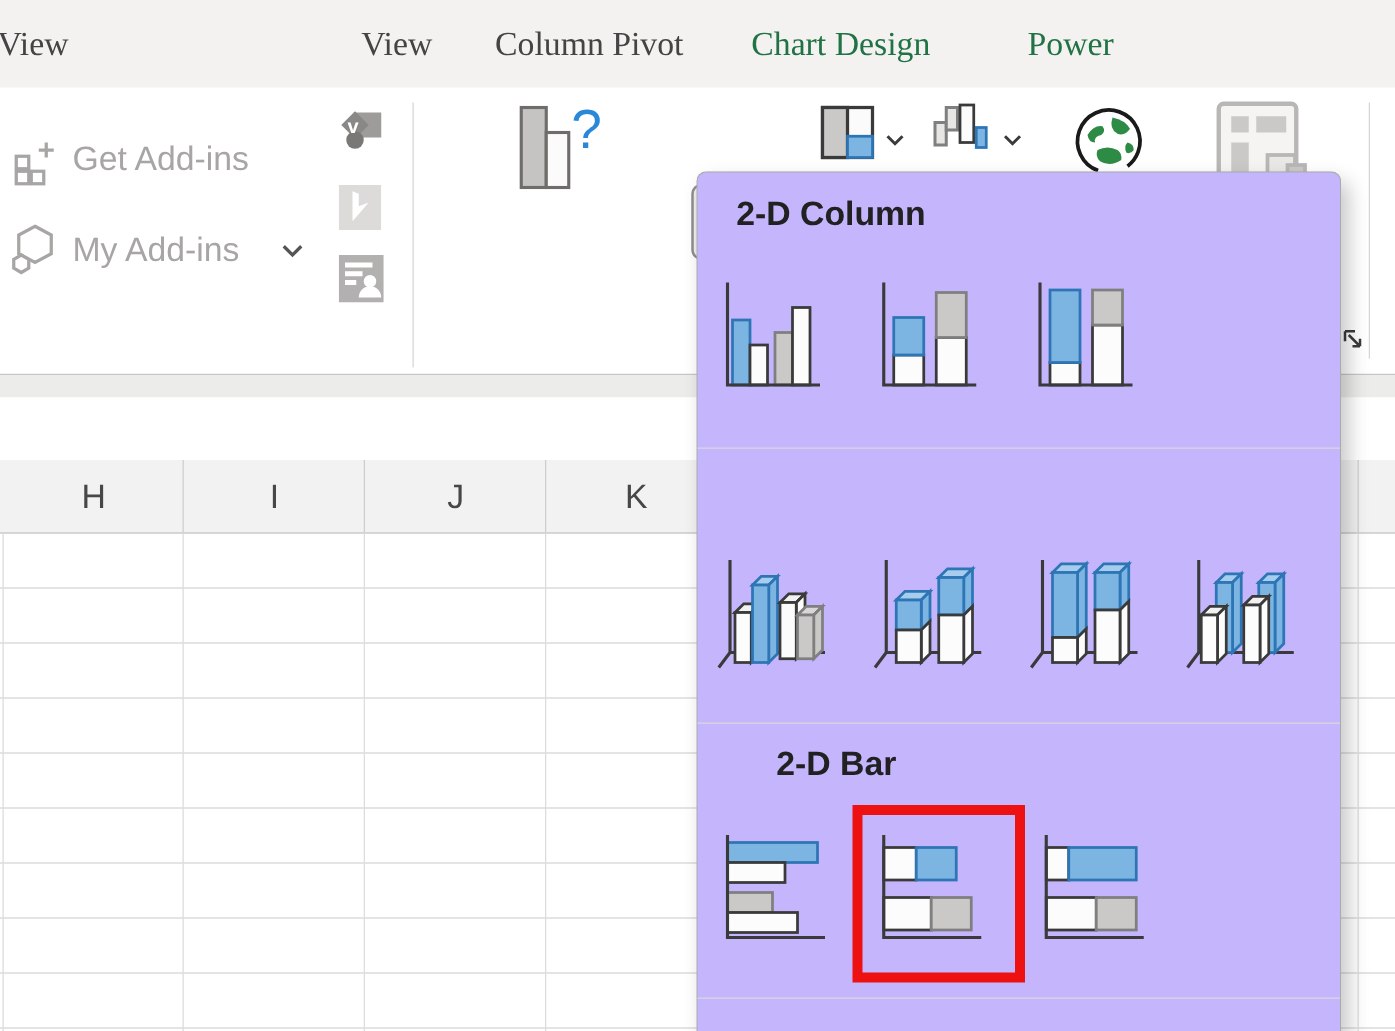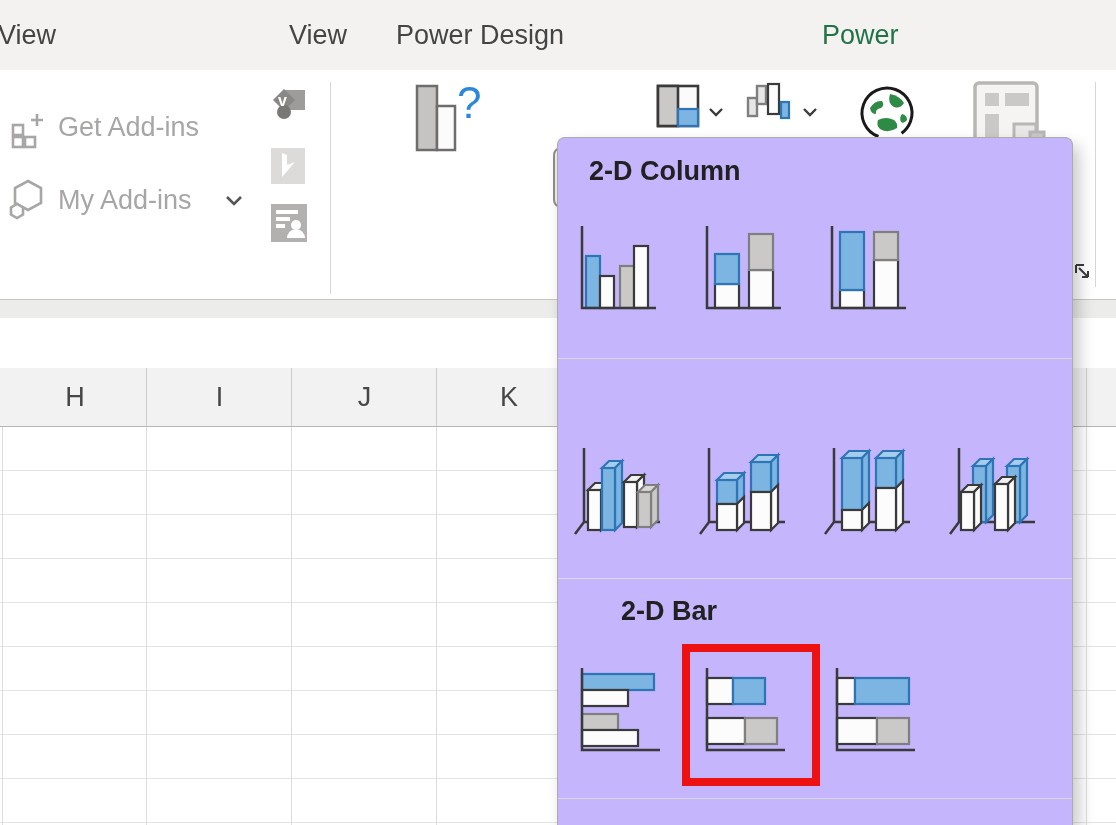--- a/index.html
+++ b/index.html
@@ -1,20 +1,20 @@
 <!DOCTYPE html>
 <html><head>
 <meta charset="utf-8">
 <style>
   html,body{margin:0;padding:0;background:#fff;}
   #screen{position:relative;width:1116px;height:825px;overflow:hidden;background:#fff;
           font-family:"Liberation Sans",sans-serif;color:#444;}
   .abs{position:absolute;}
   
-  #menubar{position:absolute;left:0;top:0;width:1116px;height:87px;background:#f3f2f1;}
+  #menubar{position:absolute;left:0;top:0;width:1116px;height:87px;background:#f3f2f1;font-family:Liberation Serif, serif;}
   .menu-item{position:absolute;top:20px;font-size:27px;color:#444;cursor:default;white-space:nowrap;}
   .menu-item.green{color:#217346;}
   
   #ribbon{position:absolute;left:0;top:70px;width:1116px;height:230px;background:#fff;
           border-bottom:1px solid #c8c6c4;box-sizing:border-box;}
   .addin-label{font-size:27px;color:#a8a6a4;white-space:nowrap;}
   .group-label{position:absolute;left:0;top:264px;width:330px;text-align:center;font-size:24px;color:#555;}
   .vdivider{position:absolute;width:1px;background:#d8d6d4;}
   .reco-label{position:absolute;left:350px;top:168px;width:200px;text-align:center;
               font-size:26px;line-height:36px;color:#3b3b3b;}
@@ -50,21 +50,22 @@
   .gray-ic{stroke:#a8a6a4;fill:none;stroke-width:2.6;}
 </style>
 </head>
 <body>
 
 <div id="screen">
 
   <div id="menubar">
     <span class="menu-item" style="left:-2px">View</span>
     <span class="menu-item" style="left:289px">View</span>
-    <span class="menu-item" style="left:396px">Power Design</span>
+    <span class="menu-item" style="left:396px">Column Pivot</span>
+    <span class="menu-item green" style="left:601px">Chart Design</span>
     <span class="menu-item green" style="left:822px">Power</span>
   </div>
 
   <div id="ribbon">
 
     <div class="abs" style="left:10px;top:38px;">
       <span class="abs" style="left:0;top:4px;">
         <svg width="38" height="38" viewBox="0 0 38 38">
           <rect class="gray-ic" x="3" y="13" width="10" height="10"></rect>
           <rect class="gray-ic" x="3" y="25" width="10" height="10"></rect>

